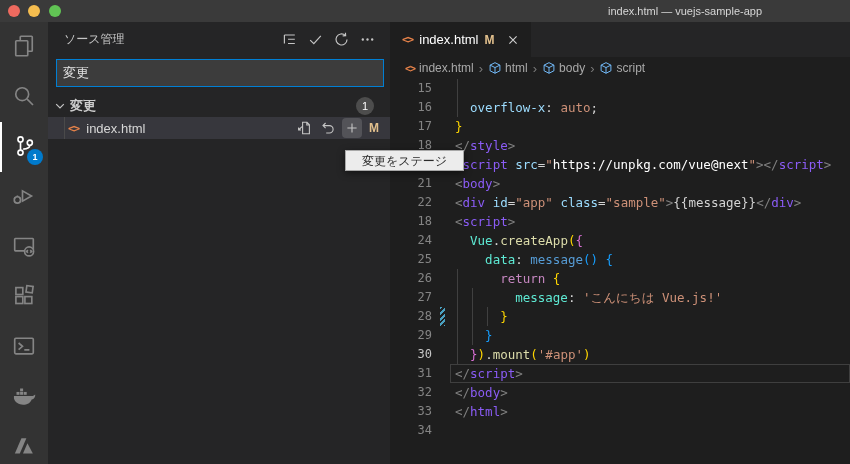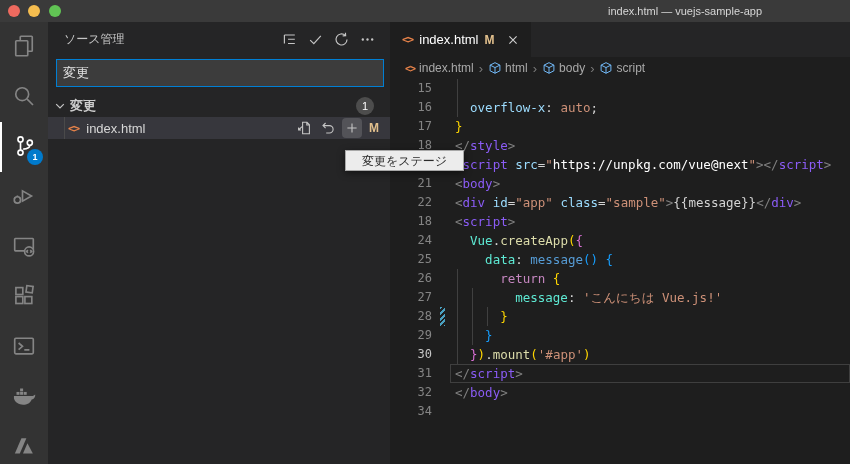--- a/index.html
+++ b/index.html
@@ -268,20 +268,21 @@
         <div class="cl"><span class="num">18</span><span class="lc"><span class="tok-pun">&lt;</span><span class="tok-tag">script</span><span class="tok-pun">&gt;</span></span></div>
         <div class="cl"><span class="num">24</span><span class="lc"><span class="tok-pln">  </span><span class="tok-var">Vue</span><span class="tok-pln">.</span><span class="tok-fn">createApp</span><span class="tok-b1">(</span><span class="tok-b2">{</span></span></div>
         <div class="cl"><span class="num">25</span><span class="lc"><span class="tok-pln">    </span><span class="tok-var">data</span><span class="tok-pln">:</span><span class="tok-pln"> </span><span class="tok-kwd">message</span><span class="tok-b3">()</span><span class="tok-pln"> </span><span class="tok-b3">{</span></span></div>
         <div class="cl"><span class="num">26</span><span class="lc"><span class="tok-pln">      </span><span class="tok-ctl">return</span><span class="tok-pln"> </span><span class="tok-b1">{</span></span></div>
         <div class="cl"><span class="num">27</span><span class="lc"><span class="tok-pln">        </span><span class="tok-var">message</span><span class="tok-pln">:</span><span class="tok-pln"> </span><span class="tok-str">'こんにちは Vue.js!'</span></span></div>
         <div class="cl"><span class="num">28</span><span class="lc"><span class="tok-pln">      </span><span class="tok-b1">}</span></span></div>
         <div class="cl"><span class="num">29</span><span class="lc"><span class="tok-pln">    </span><span class="tok-b3">}</span></span></div>
         <div class="cl"><span class="num on">30</span><span class="lc"><span class="tok-pln">  </span><span class="tok-b2">}</span><span class="tok-b1">)</span><span class="tok-pln">.</span><span class="tok-fn">mount</span><span class="tok-b1">(</span><span class="tok-str">'#app'</span><span class="tok-b1">)</span></span></div>
         <div class="cl"><span class="num">31</span><span class="lc"><span class="tok-pun">&lt;/</span><span class="tok-tag">script</span><span class="tok-pun">&gt;</span></span></div>
         <div class="cl"><span class="num">32</span><span class="lc"><span class="tok-pun">&lt;/</span><span class="tok-tag">body</span><span class="tok-pun">&gt;</span></span></div>
+        <div class="cl"><span class="num">33</span><span class="lc"><span class="tok-pun">&lt;/</span><span class="tok-tag">html</span><span class="tok-pun">&gt;</span></span></div>
         <div class="cl"><span class="num">34</span><span class="lc"></span></div>
         <div class="guide" style="left: 67px; top: 0px; height: 38px;"></div>
         <div class="guide" style="left: 67px; top: 190px; height: 95px;"></div>
         <div class="guide" style="left: 82px; top: 209px; height: 57px;"></div>
         <div class="guide" style="left: 97px; top: 228px; height: 19px;"></div>
         <div class="mod-marker" style="top: 228px; height: 19px;"></div>
         <div class="cur-line" style="top: 285px;"></div>
       </div>
   </section>
 

